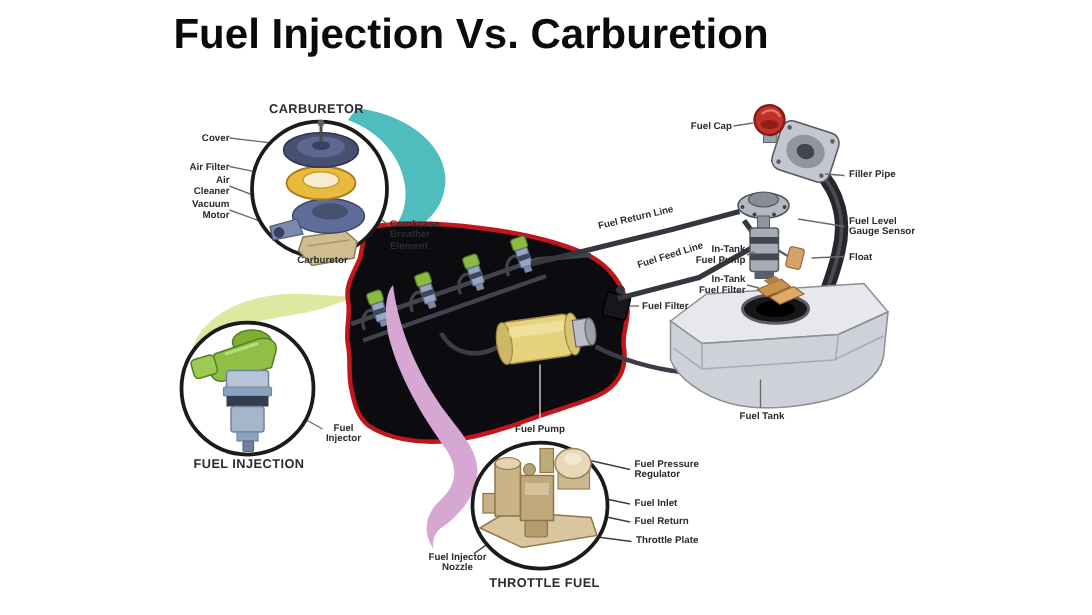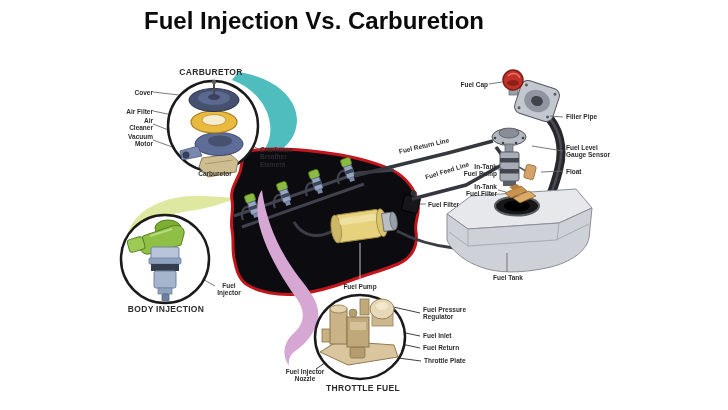--- a/index.html
+++ b/index.html
@@ -1,19 +1,19 @@
 <!DOCTYPE html>
 <html><head>
 <meta charset="utf-8">
 <style>
   html,body{margin:0;padding:0;background:#fff;}
   .canvas{position:relative;width:728px;height:410px;background:#ffffff;overflow:hidden;
           font-family:"Liberation Sans",sans-serif;}
   .title{position:absolute;top:7px;left:0;width:628px;text-align:center;
-         font-size:24px;font-weight:bold;color:#0b0b0b;letter-spacing:0px;}
+         font-size:28px;font-weight:bold;color:#0b0b0b;letter-spacing:0px;}
   svg.art{position:absolute;left:0;top:0;}
   .lbl{position:absolute;font-size:6.5px;font-weight:bold;color:#2c2c2c;
        line-height:1.15;white-space:pre-line;z-index:5;}
   .heading{position:absolute;font-size:8.5px;font-weight:bold;color:#2c2c2c;
            letter-spacing:.3px;z-index:5;white-space:pre-line;}
   .ta-r{text-align:right}.ta-c{text-align:center}.ta-l{text-align:left}
   .rot13{transform:rotate(-13deg);transform-origin:center;}
   .rot17{transform:rotate(-17deg);transform-origin:center;}
 </style>
 </head>
@@ -205,21 +205,21 @@
   <div class="lbl ta-r" style="left:107px;top:108px;width:46px">Air Filter</div>
   <div class="lbl ta-r" style="left:107px;top:117px;width:46px">Air
 Cleaner</div>
   <div class="lbl ta-r" style="left:105px;top:133px;width:48px">Vacuum
 Motor</div>
   <div class="lbl ta-l" style="left:260px;top:146px;width:44px">Crankcase
 Breather
 Element</div>
   <div class="lbl ta-c" style="left:189px;top:170px;width:52px">Carburetor</div>
 
-  <div class="heading ta-c" style="left:126px;top:304px;width:80px">BODY INJECTION</div>
+  <div class="heading ta-c" style="left:126px;top:304px;width:80px">FUEL INJECTION</div>
   <div class="lbl ta-c" style="left:212px;top:282px;width:34px">Fuel
 Injector</div>
 
   <div class="lbl ta-c" style="left:338px;top:283px;width:44px">Fuel Pump</div>
   <div class="lbl ta-l" style="left:428px;top:201px;width:40px">Fuel Filter</div>
   <div class="lbl ta-c rot13" style="left:395px;top:142px;width:58px">Fuel Return Line</div>
   <div class="lbl ta-c rot17" style="left:420px;top:167px;width:54px">Fuel Feed Line</div>
 
   <div class="lbl ta-r" style="left:456px;top:81px;width:32px">Fuel Cap</div>
   <div class="lbl ta-l" style="left:566px;top:113px;width:40px">Filler Pipe</div>

